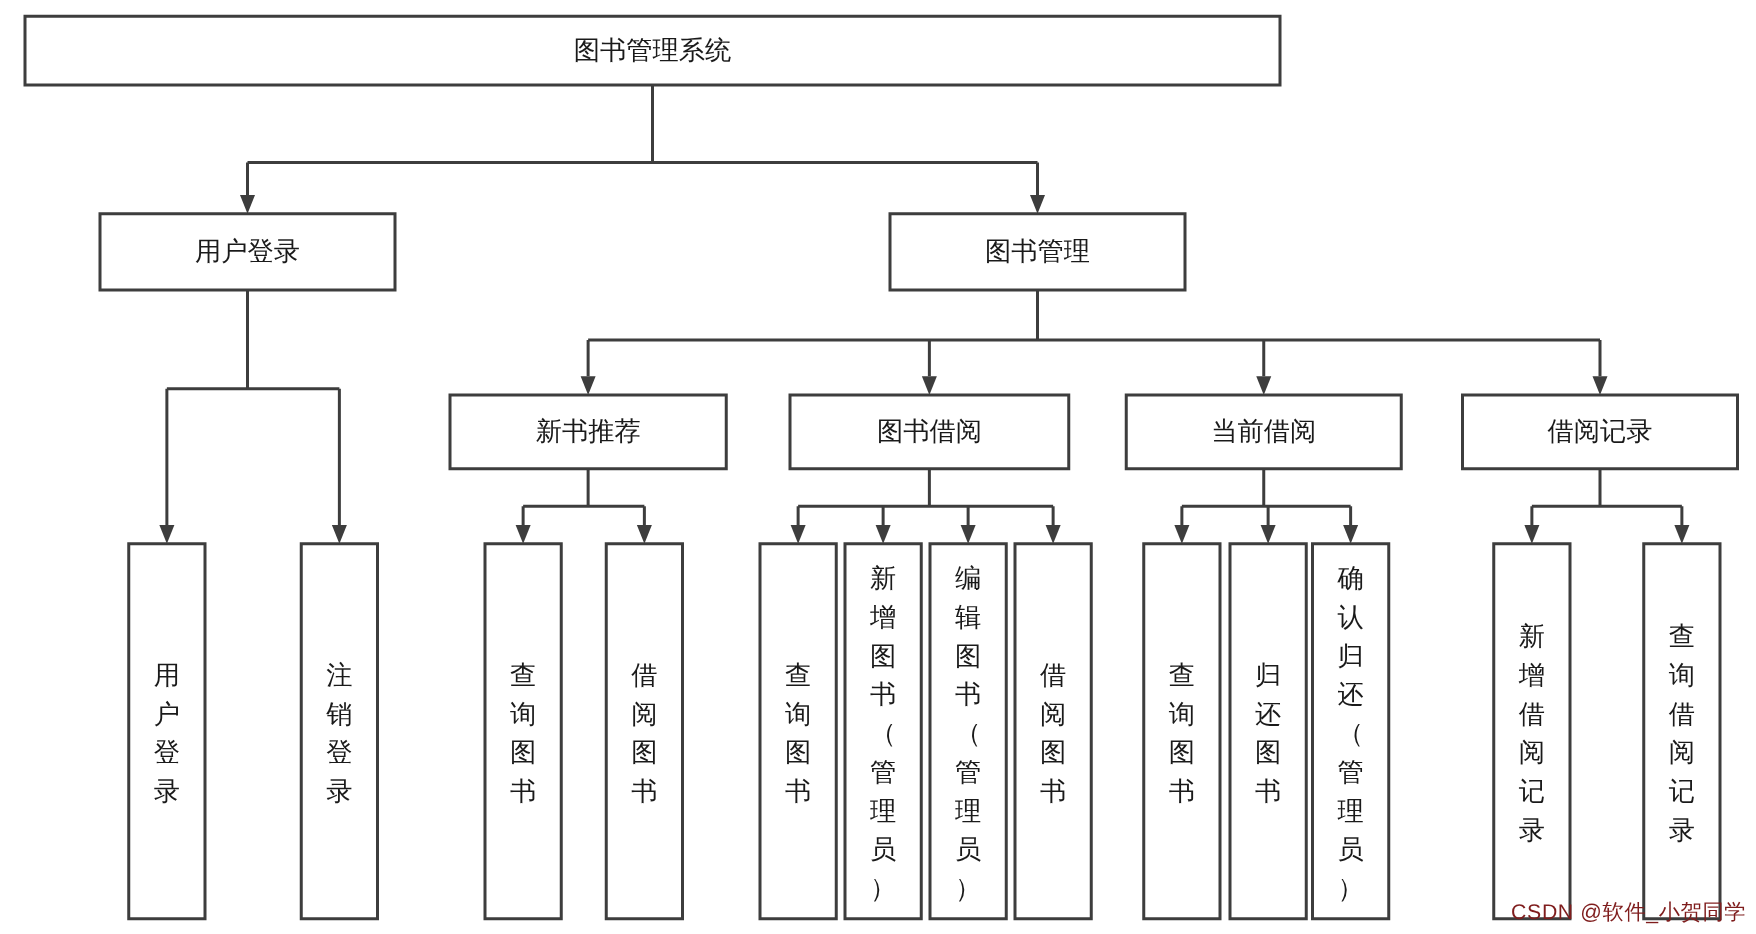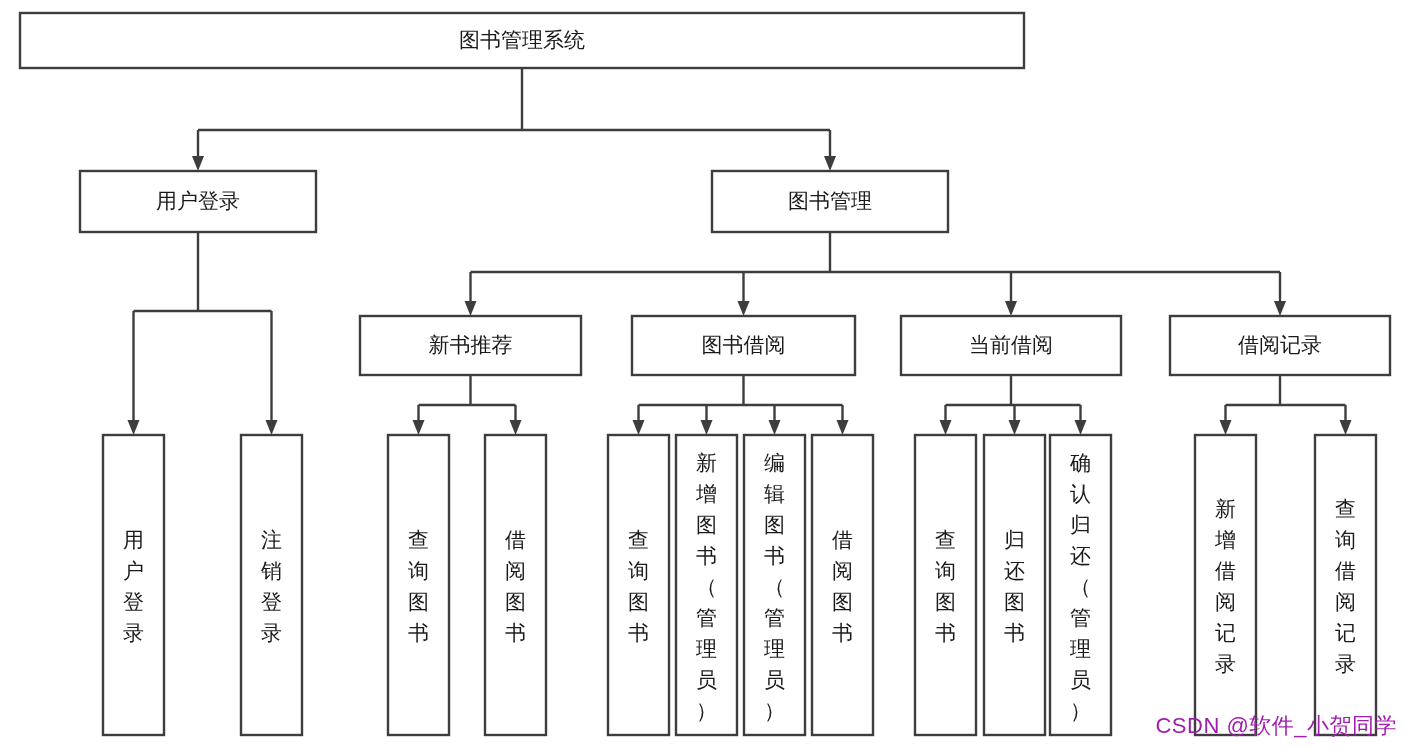--- a/index.html
+++ b/index.html
@@ -52,22 +52,22 @@
   }
   .arrow-head {
     fill: #3d3d3d;
     stroke: none;
   }
   .watermark {
     position: absolute;
     right: 8px;
     bottom: 6px;
     font-family: "Liberation Sans", "DejaVu Sans", sans-serif;
-    font-size: 22px;
-    color: #a21caf;
+    font-size: 17px;
+    color: #7f1d1d;
     letter-spacing: 0.5px;
     white-space: nowrap;
     user-select: none;
   }
 </style>
 </head>
 <body>
 
 <div id="diagram-root">
   <svg id="flow" viewBox="0 0 1405 747" xmlns="http://www.w3.org/2000/svg">

